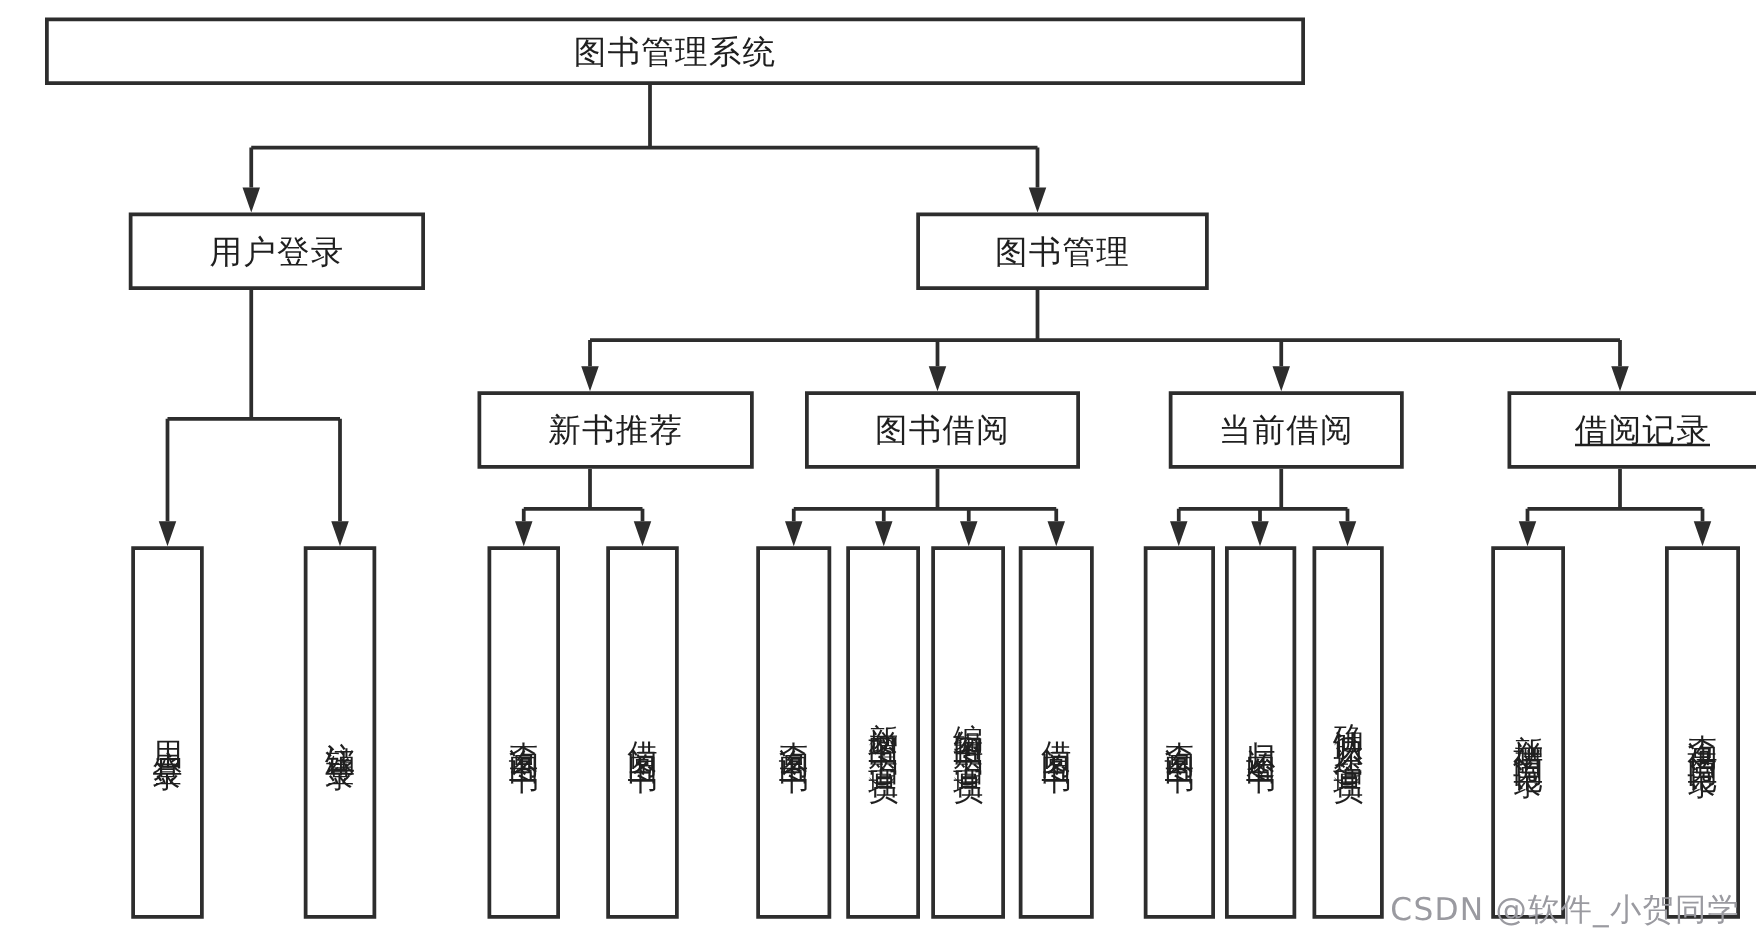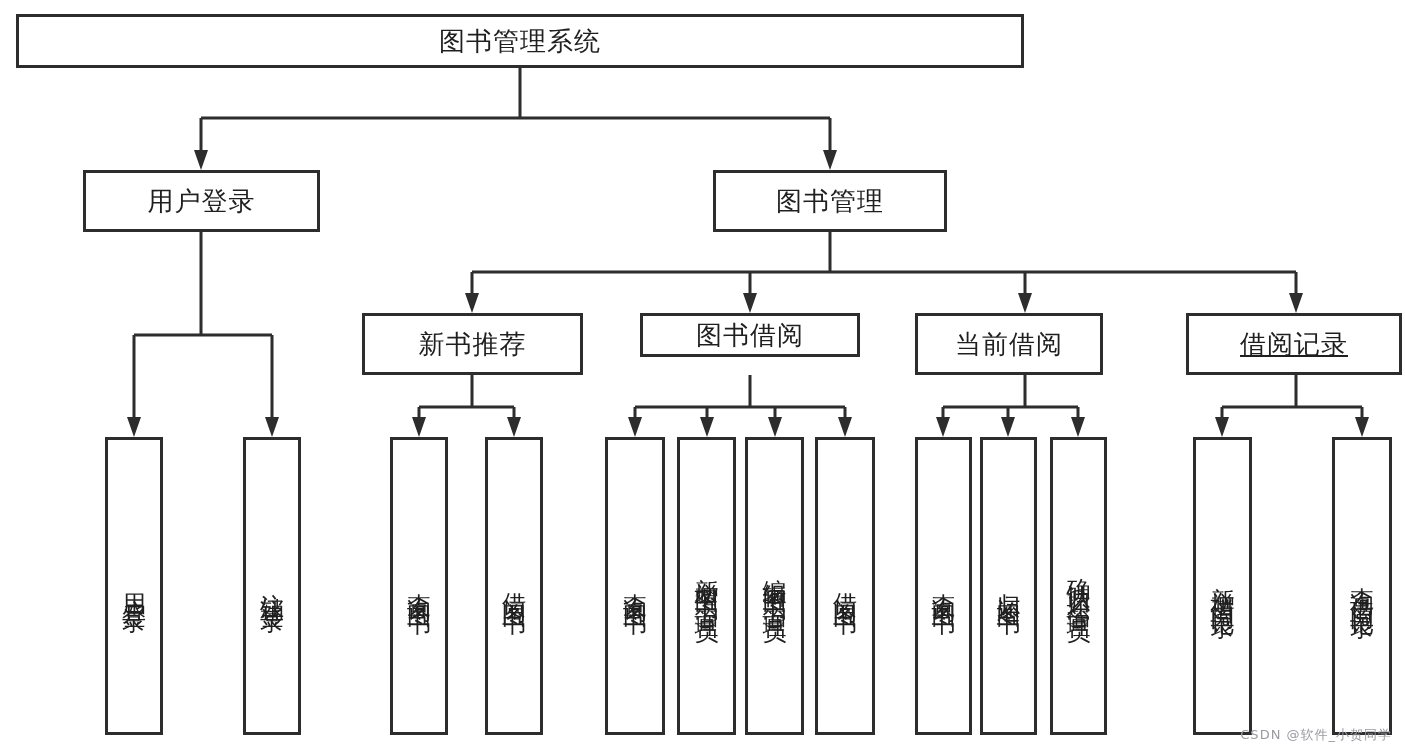--- a/index.html
+++ b/index.html
@@ -30,33 +30,34 @@
     color: #1f1f1f;
     display: flex;
     align-items: center;
     justify-content: center;
     text-align: center;
   }
   .h-node {
     font-size: 26px;
     letter-spacing: 1px;
     white-space: nowrap;
+    margin-left: 20px;
   }
   .v-node {
     writing-mode: vertical-rl;
     text-orientation: mixed;
     font-size: 24px;
     letter-spacing: 6px;
     line-height: 1;
   }
   .watermark {
     position: absolute;
     right: 13px;
     bottom: 3px;
-    font-size: 13px;
+    font-size: 25px;
     color: #9a9aa0;
     letter-spacing: 1px;
     white-space: nowrap;
   }
 </style>
 </head>
 <body>
 
 <div class="canvas">
 
@@ -97,21 +98,21 @@
       <path d="M1215 417 H1229 L1222 437 Z M1355 417 H1369 L1362 437 Z" fill="#2d2d2d"></path>
     </g>
   </svg>
 
   <div class="node h-node" style="left:16px; top:14px; width:1008px; height:54px;">图书管理系统</div>
 
   <div class="node h-node" style="left:83px; top:170px; width:237px; height:62px;">用户登录</div>
   <div class="node h-node" style="left:362px; top:313px; width:221px; height:62px;">新书推荐</div>
 
   <div class="node h-node" style="left:713px; top:170px; width:234px; height:62px;">图书管理</div>
-  <div class="node h-node" style="left:640px; top:313px; width:220px; height:44px;">图书借阅</div>
+  <div class="node h-node" style="left:624px; top:313px; width:220px; height:62px;">图书借阅</div>
   <div class="node h-node" style="left:915px; top:313px; width:188px; height:62px;">当前借阅</div>
   <div class="node h-node" style="left:1186px; top:313px; width:216px; height:62px;text-decoration:underline;">借阅记录</div>
 
   <div class="node v-node" style="left:105px; top:437px; width:58px; height:298px;">用户登录</div>
   <div class="node v-node" style="left:243px; top:437px; width:58px; height:298px;">注销登录</div>
 
   <div class="node v-node" style="left:390px; top:437px; width:58px; height:298px;">查询图书</div>
   <div class="node v-node" style="left:485px; top:437px; width:58px; height:298px;">借阅图书</div>
 
   <div class="node v-node" style="left:605px; top:437px; width:60px; height:298px;">查询图书</div>

